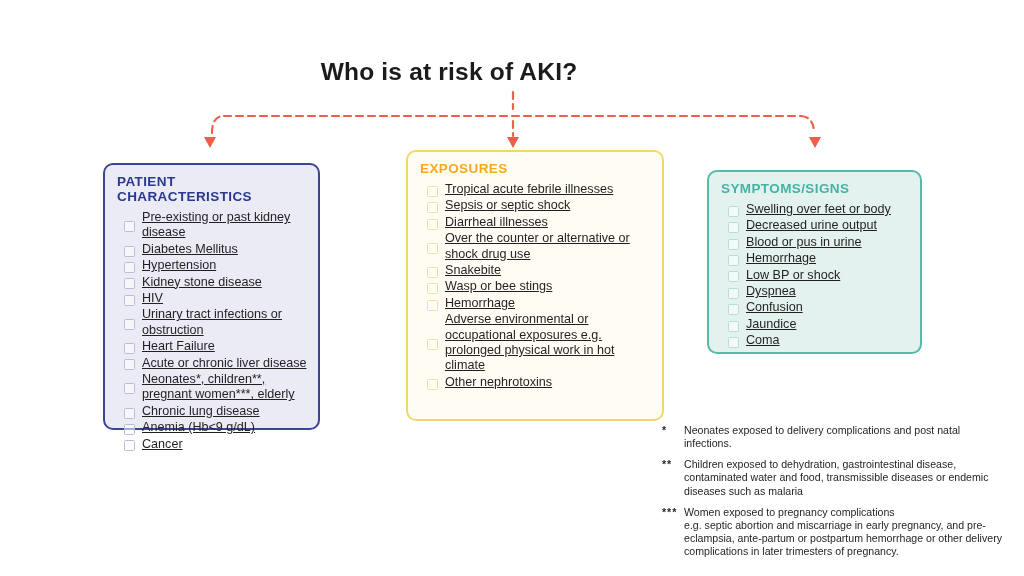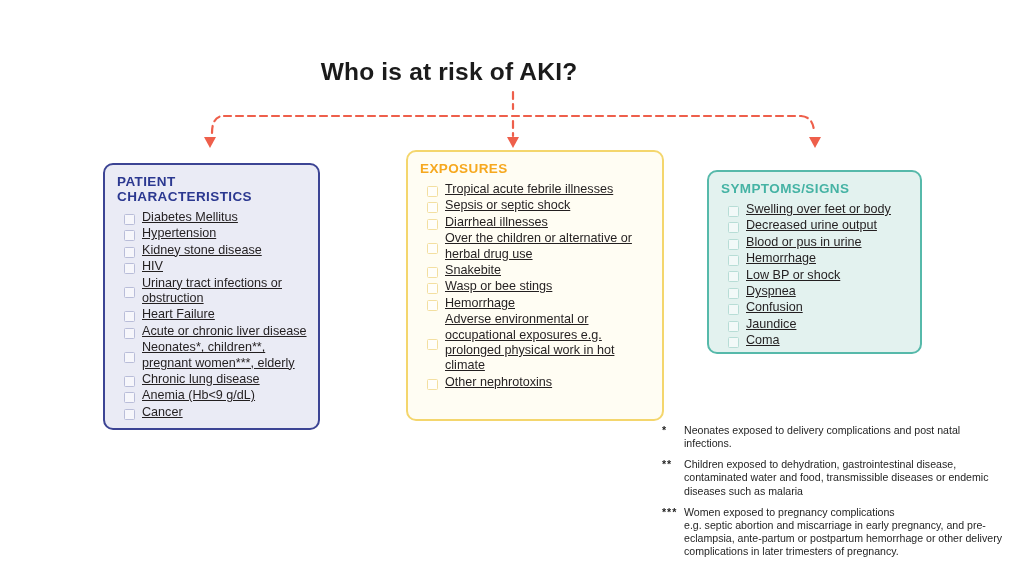--- a/index.html
+++ b/index.html
@@ -123,20 +123,24 @@
       <polygon points="204,137 216,137 210,148"></polygon>
       <polygon points="507,137 519,137 513,148"></polygon>
       <polygon points="809,137 821,137 815,148"></polygon>
     </g>
   </svg>
 
   <section class="box box-pc">
     <h2>PATIENT CHARACTERISTICS</h2>
     <ul>
 
+        <li>
+          <span class="cb"></span>
+          <span class="txt">Pre-existing or past kidney disease</span>
+        </li>
 
         <li>
           <span class="cb"></span>
           <span class="txt">Diabetes Mellitus</span>
         </li>
 
         <li>
           <span class="cb"></span>
           <span class="txt">Hypertension</span>
         </li>
@@ -202,21 +206,21 @@
           <span class="txt">Sepsis or septic shock</span>
         </li>
 
         <li>
           <span class="cb"></span>
           <span class="txt">Diarrheal illnesses</span>
         </li>
 
         <li>
           <span class="cb"></span>
-          <span class="txt">Over the children or alternative or herbal drug use</span>
+          <span class="txt">Over the counter or alternative or shock drug use</span>
         </li>
 
         <li>
           <span class="cb"></span>
           <span class="txt">Snakebite</span>
         </li>
 
         <li>
           <span class="cb"></span>
           <span class="txt">Wasp or bee stings</span>

